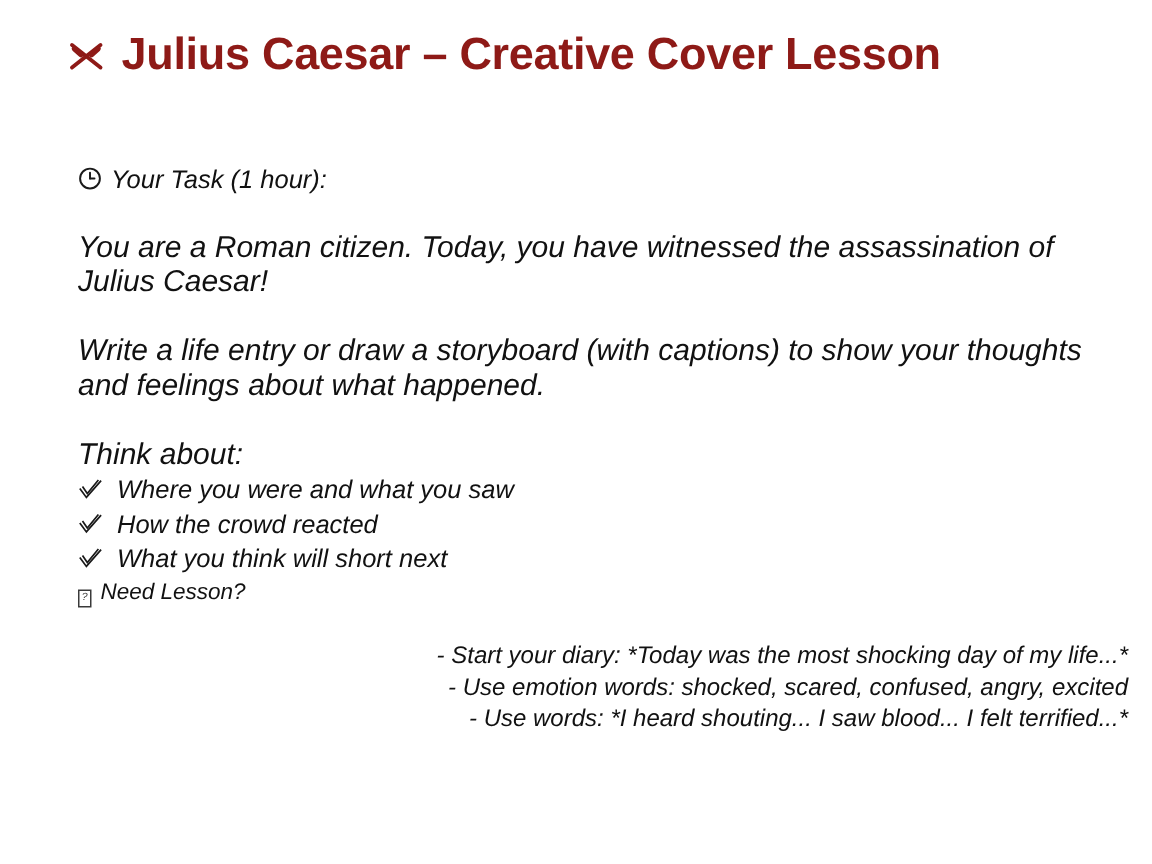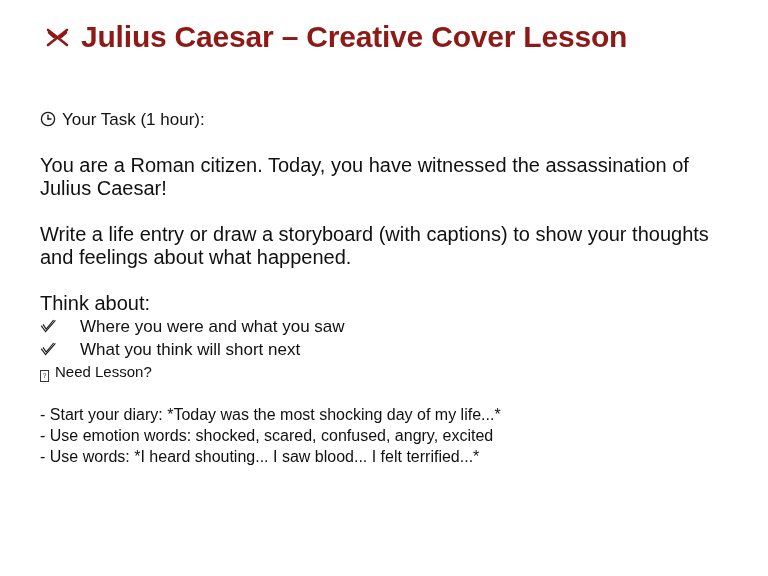--- a/index.html
+++ b/index.html
@@ -45,26 +45,27 @@
     width: 28px;
     height: 30px;
     flex: 0 0 auto;
   }
   .title-icon svg { display: block; }
   .title-text { display: inline-block; }
 
   
   .body {
     position: absolute;
-    left: 40px;
+    left: 52px;
     top: 108px;
     width: 700px;
     color: #111111;
     font-size: 17px;
     line-height: 23px;
+    font-style: italic;
   }
 
   
   .task-line {
     display: flex;
     align-items: baseline;
     gap: 6px;
     font-size: 17px;
     line-height: 23px;
   }
@@ -83,21 +84,21 @@
   .para {
     font-size: 20px;
     line-height: 23px;
     max-width: 690px;
   }
 
   
   .check-row {
     display: flex;
     align-items: baseline;
-    gap: 23px;
+    gap: 9px;
     font-size: 17px;
     line-height: 23px;
   }
   .check-icon {
     position: relative;
     top: 2px;
     display: inline-flex;
     width: 17px;
     height: 15px;
     flex: 0 0 auto;
@@ -126,20 +127,21 @@
     text-align: center;
     color: #3a3a3a;
     font-family: "Liberation Sans", sans-serif;
   }
 
   .hint-list { margin-top: 22px; }
   .hint-line {
     font-size: 16px;
     line-height: 21px;
     white-space: pre-wrap;
+    text-align: right;
   }
 </style>
 </head>
 <body>
 
 <div class="slide">
 
   <div class="slide-title">
     <span class="title-icon">
       <svg width="28" height="28" viewBox="0 0 28 28" aria-hidden="true">
@@ -184,28 +186,37 @@
     <div class="check-row">
       <span class="check-icon">
         <svg width="17" height="15" viewBox="0 0 17 15" aria-hidden="true">
           <path d="M1.2 6.6 L5.6 12.6 L15.4 1.4" fill="none" stroke="#1a1a1a" stroke-width="1.15"></path>
           <path d="M3.0 5.4 L6.2 10.0 L13.6 1.0" fill="none" stroke="#1a1a1a" stroke-width="1.15"></path>
         </svg>
       </span>
       <span>Where you were and what you saw</span>
     </div>
 
-
     <div class="check-row">
       <span class="check-icon">
         <svg width="17" height="15" viewBox="0 0 17 15" aria-hidden="true">
           <path d="M1.2 6.6 L5.6 12.6 L15.4 1.4" fill="none" stroke="#1a1a1a" stroke-width="1.15"></path>
           <path d="M3.0 5.4 L6.2 10.0 L13.6 1.0" fill="none" stroke="#1a1a1a" stroke-width="1.15"></path>
         </svg>
       </span>
+      <span>How the crowd reacted</span>
+    </div>
+
+    <div class="check-row">
+      <span class="check-icon">
+        <svg width="17" height="15" viewBox="0 0 17 15" aria-hidden="true">
+          <path d="M1.2 6.6 L5.6 12.6 L15.4 1.4" fill="none" stroke="#1a1a1a" stroke-width="1.15"></path>
+          <path d="M3.0 5.4 L6.2 10.0 L13.6 1.0" fill="none" stroke="#1a1a1a" stroke-width="1.15"></path>
+        </svg>
+      </span>
       <span>What you think will short next</span>
     </div>
 
     <div class="support-row">
       <span class="tofu">?</span>
       <span>Need Lesson?</span>
     </div>
 
     <div class="hint-list">
       <div class="hint-line">- Start your diary: *Today was the most shocking day of my life...*</div>

